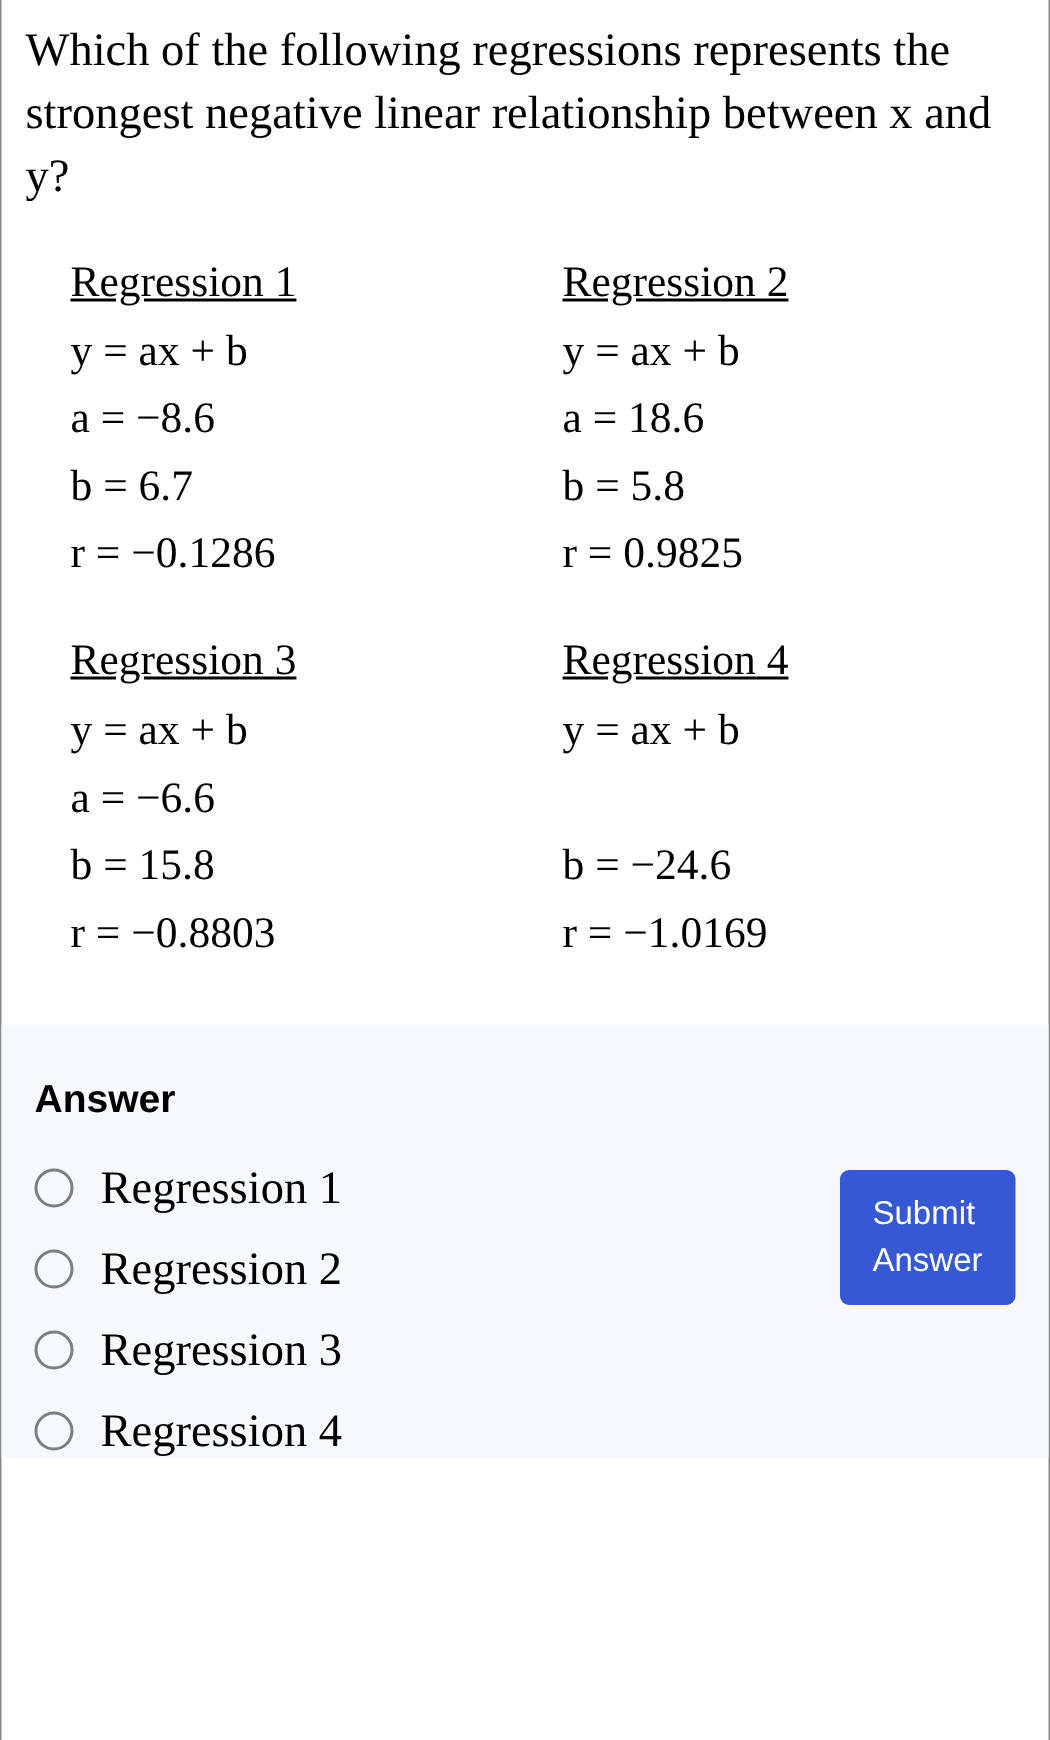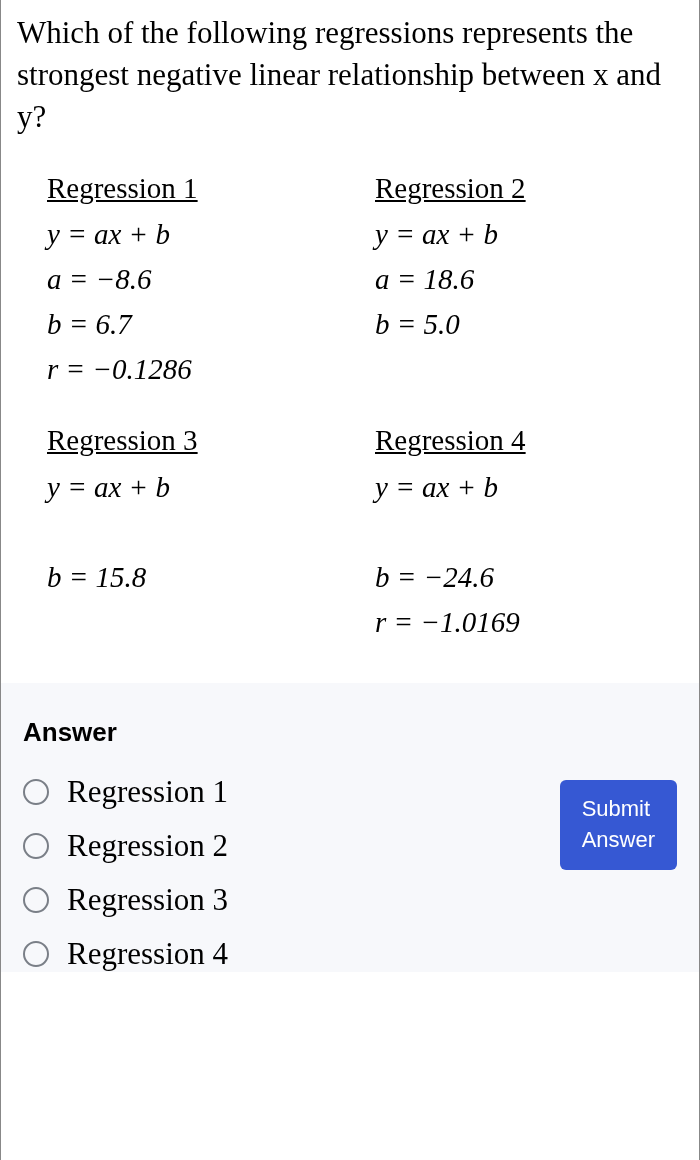--- a/index.html
+++ b/index.html
@@ -30,21 +30,21 @@
   }
   .reg-block {
     font-size: 29px;
     line-height: 1.55;
   }
   .reg-title {
     text-decoration: underline;
     display: inline-block;
     margin-bottom: 2px;
   }
-  .it { font-style: italic; }
+  .it { }
   .answer-card {
     background: #f7f8fb;
     margin: 0 -16px;
     padding: 34px 22px 0 22px;
   }
   .answer-heading {
     font-family: -apple-system, 'Segoe UI', Arial, sans-serif;
     font-weight: 700;
     font-size: 26px;
     margin-bottom: 26px;
@@ -101,27 +101,29 @@
       <span class="reg-title">Regression 1</span><br>
       <span class="it"><span class="it">y</span> = <span class="it">ax</span> + <span class="it">b</span></span><br>
       <span class="it">a = −8.6</span><br>
       <span class="it">b = 6.7</span><br>
       <span class="it">r = −0.1286</span>
     </div>
     <div class="reg-block">
       <span class="reg-title">Regression 2</span><br>
       <span class="it"><span class="it">y</span> = <span class="it">ax</span> + <span class="it">b</span></span><br>
       <span class="it">a = 18.6</span><br>
-      <span class="it">b = 5.0</span><br>
+      <span class="it">b = 5.8</span><br>
+      <span class="it">r = 0.9825</span>
     </div>
     <div class="reg-block">
       <span class="reg-title">Regression 3</span><br>
       <span class="it"><span class="it">y</span> = <span class="it">ax</span> + <span class="it">b</span></span><br>
-      <br>
+      <span class="it">a = −6.6</span><br>
       <span class="it">b = 15.8</span><br>
+      <span class="it">r = −0.8803</span>
     </div>
     <div class="reg-block">
       <span class="reg-title">Regression 4</span><br>
       <span class="it"><span class="it">y</span> = <span class="it">ax</span> + <span class="it">b</span></span><br>
       <br>
       <span class="it">b = −24.6</span><br>
       <span class="it">r = −1.0169</span>
     </div>
   </div>
 

